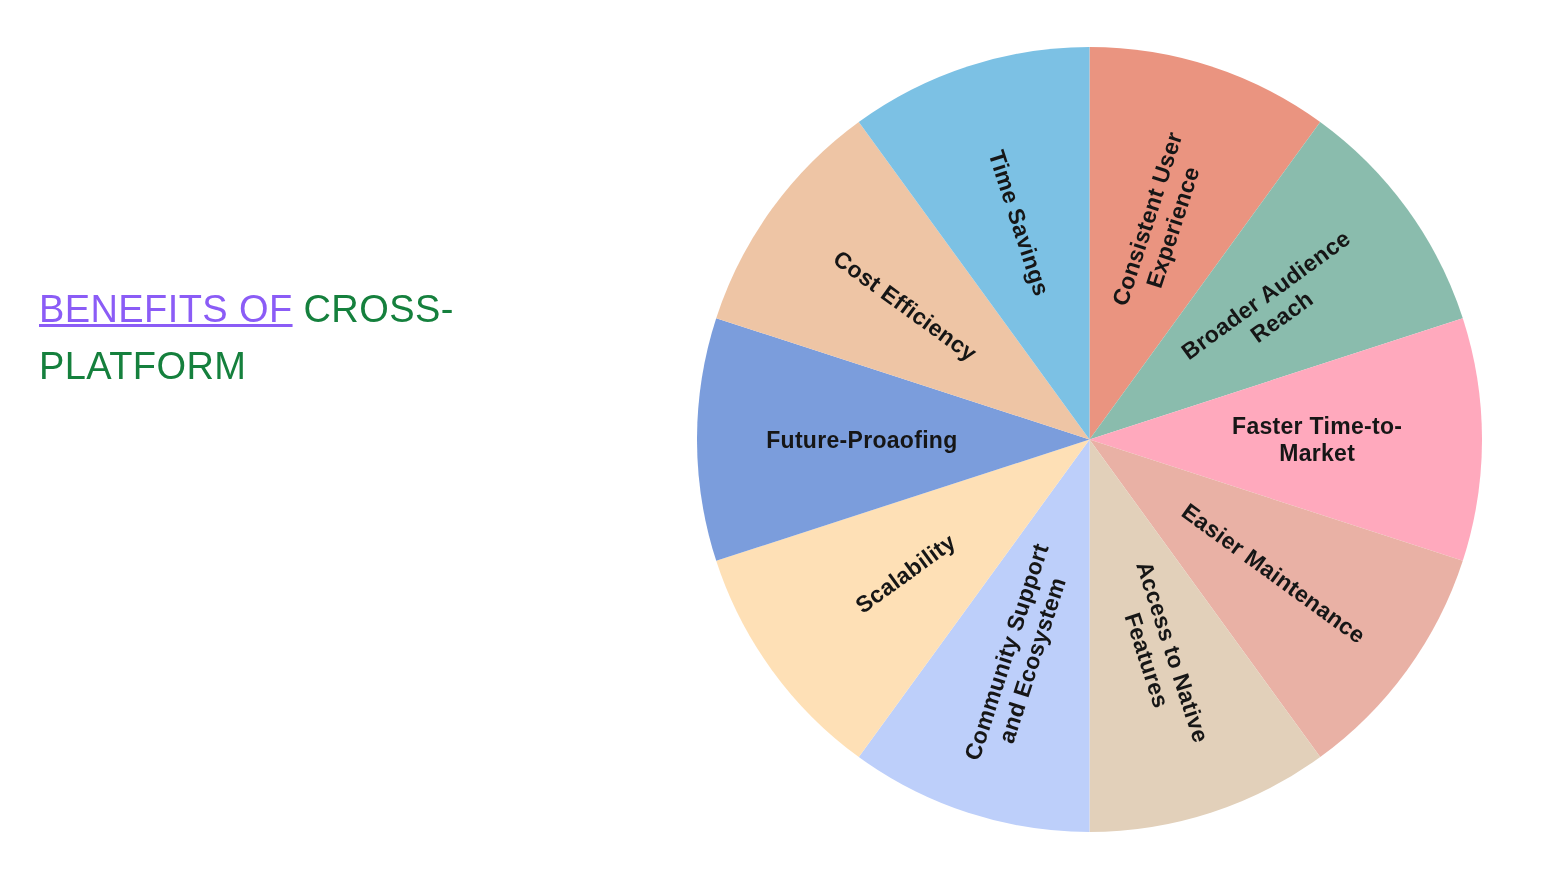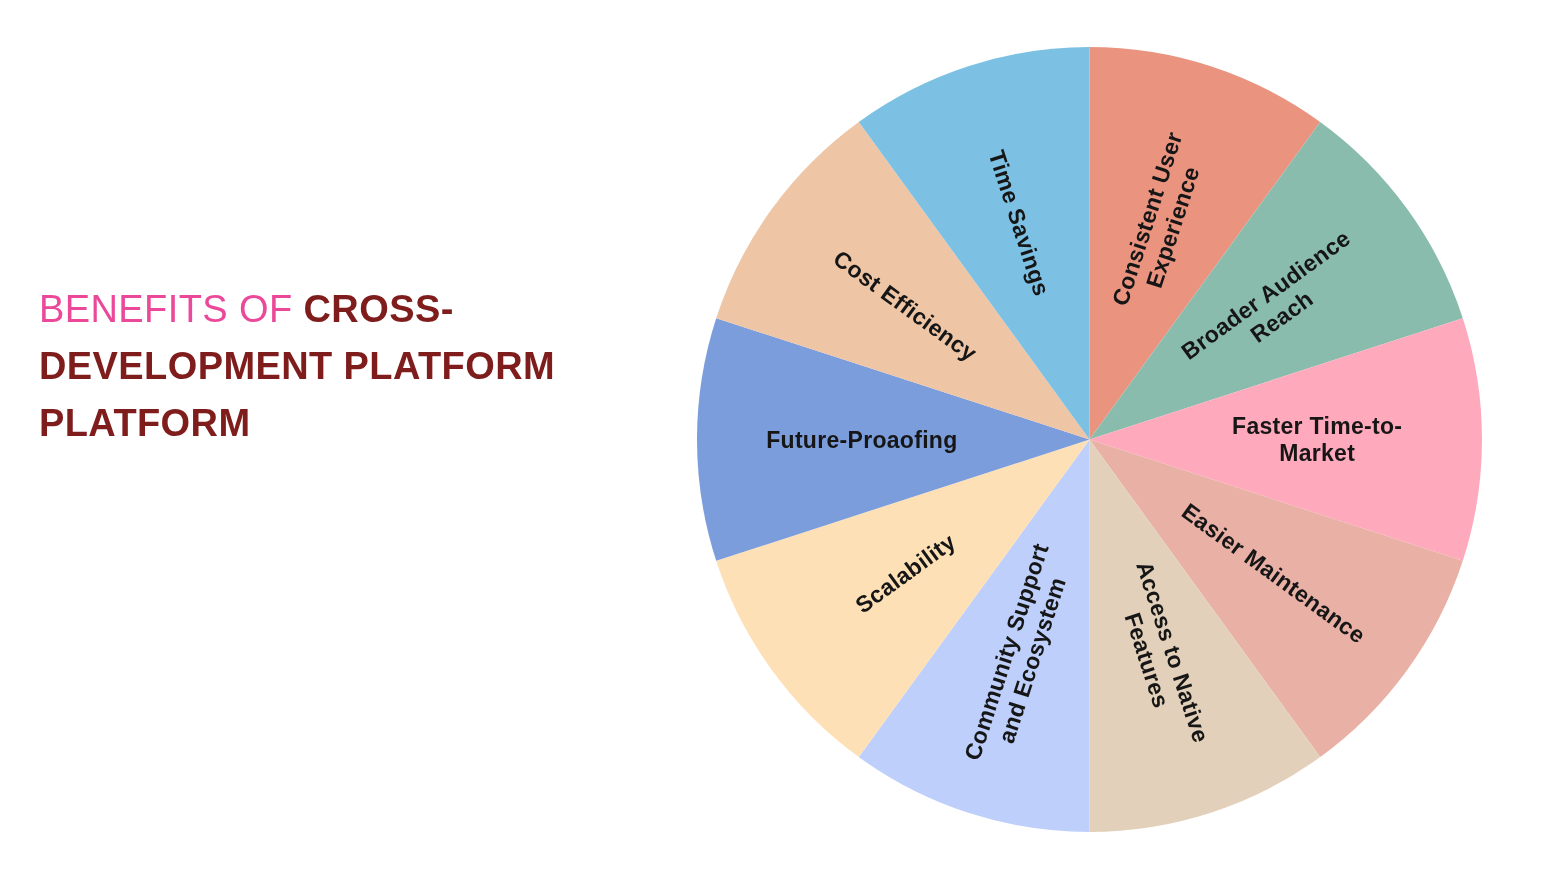--- a/index.html
+++ b/index.html
@@ -18,26 +18,27 @@
     position: absolute;
     left: 39px;
     top: 281px;
     width: 600px;
     font-size: 38px;
     line-height: 57px;
     letter-spacing: 0.4px;
   }
   .title-line { display: block; white-space: nowrap; }
   .t-normal {
-    color: #ec4899;
+    color: #8b5cf6;
     font-weight: 400;
+    text-decoration: underline;
   }
   .t-bold {
-    color: #7f1d1d;
-    font-weight: 700;
+    color: #15803d;
+    font-weight: 400;
   }
   .pie-wrap {
     position: absolute;
     left: 697px;
     top: 47px;
     width: 785px;
     height: 785px;
   }
   .pie-wrap svg { display: block; }
   .pie-wrap text {
@@ -45,21 +46,20 @@
     font-weight: 700;
     font-size: 23px;
     letter-spacing: 0.3px;
   }
 </style>
 </head>
 <body>
 
 <div class="title-block">
   <span class="title-line"><span class="t-normal">BENEFITS OF</span> <span class="t-bold">CROSS-</span></span>
-  <span class="title-line t-bold">DEVELOPMENT PLATFORM</span>
   <span class="title-line t-bold">PLATFORM</span>
 </div>
 
 <div class="pie-wrap">
   <svg id="pie-svg" width="785" height="785" viewBox="0 0 785 785">
       <path d="M 392.5 392.5 L 392.50 0.00 A 392.5 392.5 0 0 1 623.21 74.96 Z" fill="#EA9480"></path>
       <text transform="translate(462.85 175.99) rotate(-72.0)" text-anchor="middle" fill="#161616"><tspan x="0" y="-13.5" dominant-baseline="central">Consistent User</tspan><tspan x="0" y="13.5" dominant-baseline="central">Experience</tspan></text>
       <path d="M 392.5 392.5 L 623.21 74.96 A 392.5 392.5 0 0 1 765.79 271.21 Z" fill="#8ABCAD"></path>
       <text transform="translate(576.67 258.69) rotate(-36.0)" text-anchor="middle" fill="#161616"><tspan x="0" y="-13.5" dominant-baseline="central">Broader Audience</tspan><tspan x="0" y="13.5" dominant-baseline="central">Reach</tspan></text>
       <path d="M 392.5 392.5 L 765.79 271.21 A 392.5 392.5 0 0 1 765.79 513.79 Z" fill="#FFA9BD"></path>

